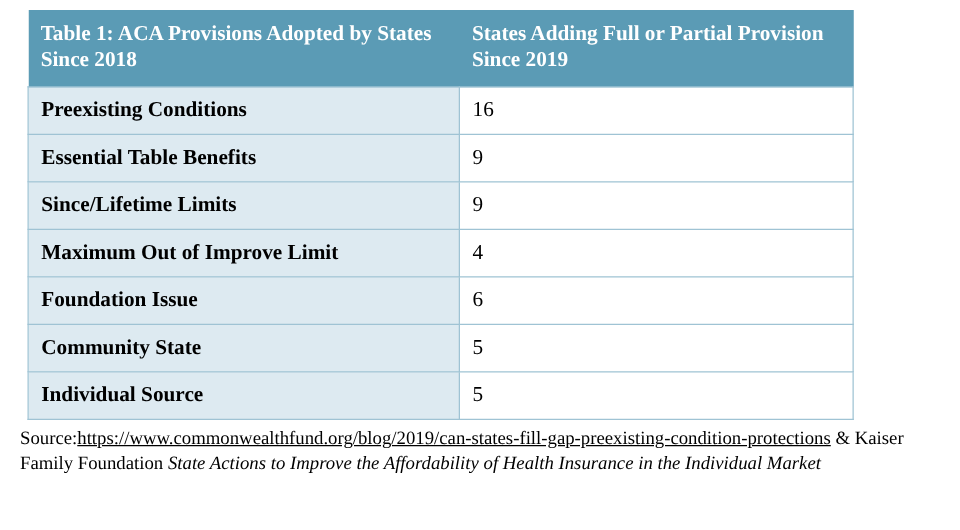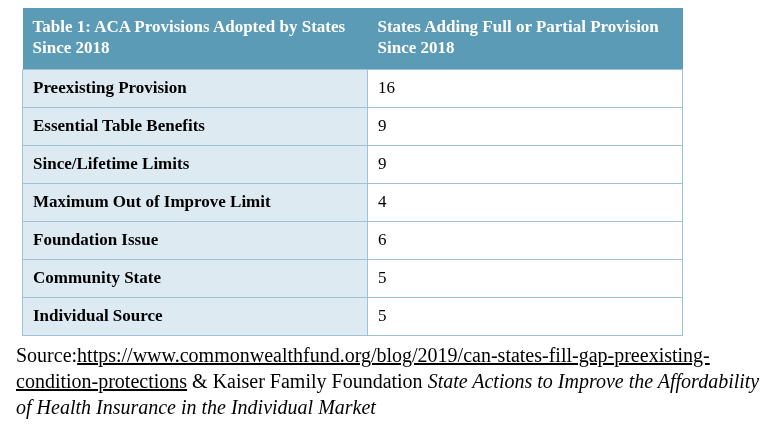--- a/index.html
+++ b/index.html
@@ -54,21 +54,21 @@
     font-family: "Liberation Serif", serif;
   }
   table.aca td.value {
     background: #ffffff;
     font-family: "Liberation Serif", serif;
     font-weight: normal;
   }
   .source {
     margin: 6px 0 0 6px;
     width: 752px;
-    font-size: 20px;
+    font-size: 15px;
     line-height: 1.30;
     color: #000000;
     font-family: "Liberation Serif", serif;
   }
   .source .lead { }
   .source a {
     color: #000000;
     text-decoration: underline;
   }
   .source .ital {
@@ -77,26 +77,26 @@
 </style>
 </head>
 <body>
 
 <div class="page">
 
   <table class="aca">
     <thead>
       <tr>
         <th class="c1">Table 1: ACA Provisions Adopted by States Since 2018</th>
-        <th class="c2">States Adding Full or Partial Provision Since 2018</th>
+        <th class="c2">States Adding Full or Partial Provision Since 2019</th>
       </tr>
     </thead>
     <tbody>
       <tr>
-        <td class="label">Preexisting Provision</td>
+        <td class="label">Preexisting Conditions</td>
         <td class="value">16</td>
       </tr>
       <tr>
         <td class="label">Essential Table Benefits</td>
         <td class="value">9</td>
       </tr>
       <tr>
         <td class="label">Since/Lifetime Limits</td>
         <td class="value">9</td>
       </tr>

